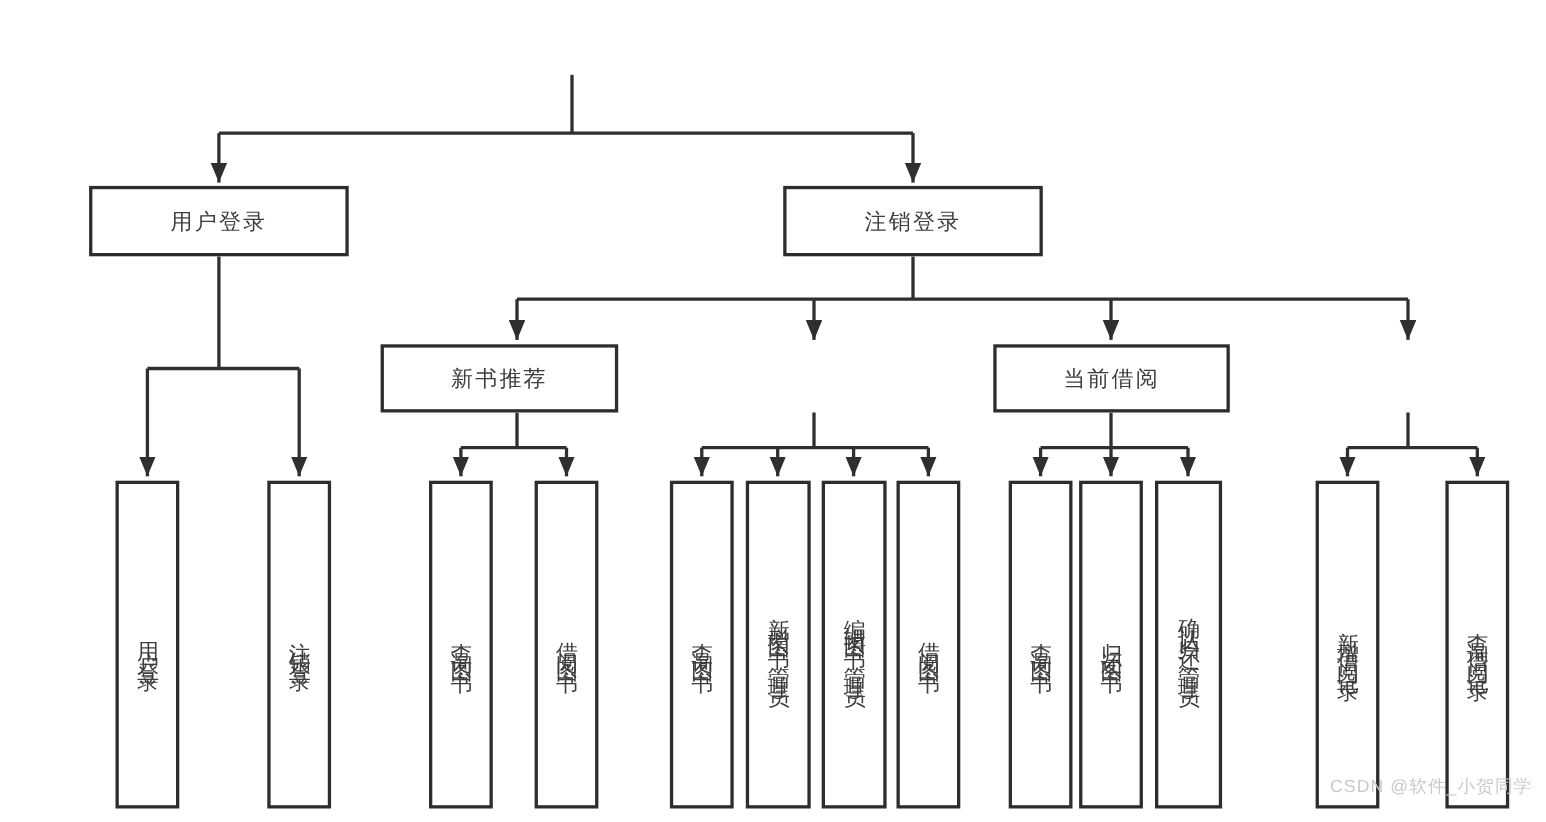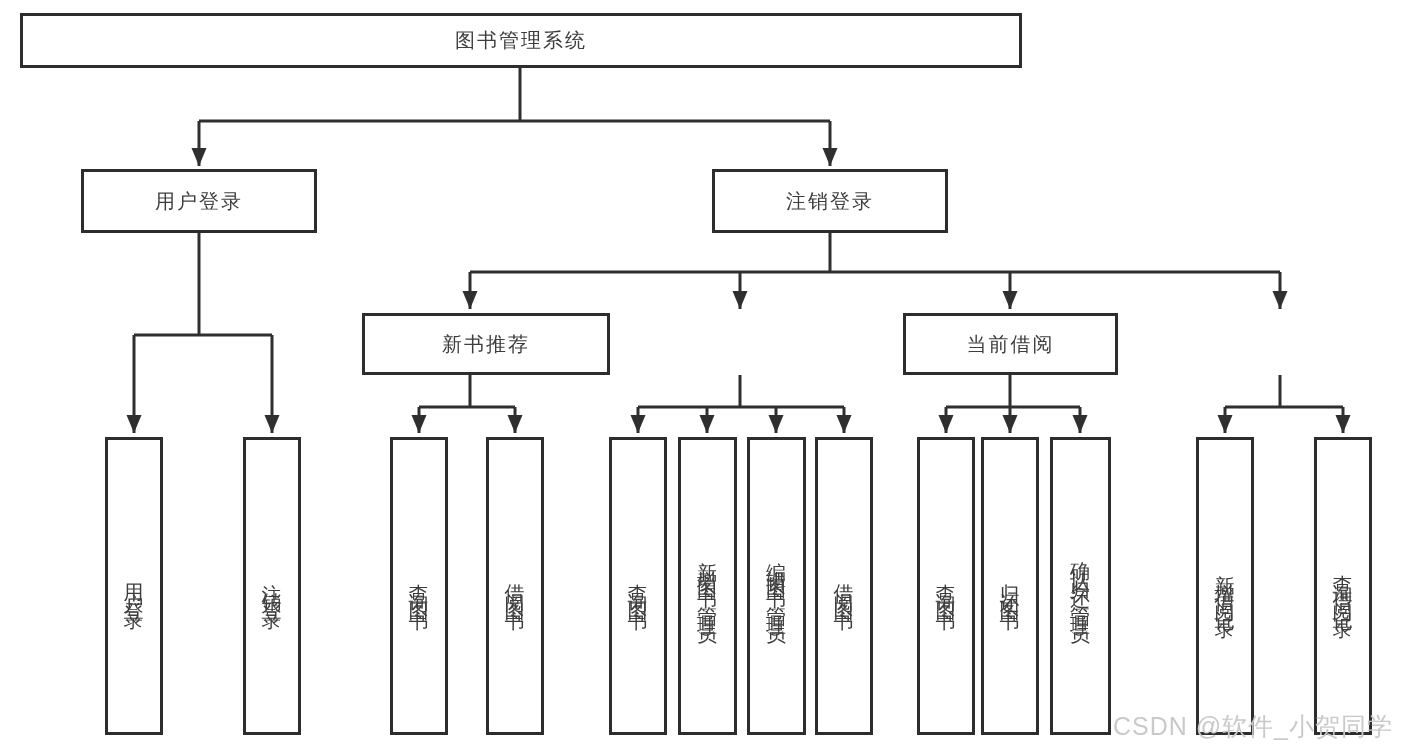--- a/index.html
+++ b/index.html
@@ -15,22 +15,22 @@
     border:3px solid var(--box-border,#2d2d2d);
     display:flex;align-items:center;justify-content:center;
     color:var(--text,#3d3d3d);
   }
   .hnode{font-size:20px;letter-spacing:2px;}
   .leaf .vtext{
     writing-mode:vertical-rl;text-orientation:mixed;
     font-size:20px;letter-spacing:9px;line-height:1.1;white-space:nowrap;
   }
   .watermark{
-    position:absolute;right:12px;bottom:4px;z-index:6;
-    font-size:25px;letter-spacing:1px;color:var(--watermark,#c9c9c9);
+    position:absolute;right:12px;bottom:21px;z-index:6;
+    font-size:16px;letter-spacing:1px;color:var(--watermark,#c9c9c9);
   }
 </style>
 </head>
 <body>
 
 <div class="canvas">
 
   <svg class="connectors" width="1405" height="747">
     <defs>
       <marker id="arw" markerUnits="userSpaceOnUse" markerWidth="22" markerHeight="18" refX="18" refY="7.5" orient="auto">
@@ -79,32 +79,29 @@
       <line x1="1080" y1="407" x2="1080" y2="433" marker-end="url(#arw)"></line>
     </g>
     <g>
       <line x1="1280" y1="375" x2="1280" y2="407"></line>
       <line x1="1225" y1="407" x2="1343" y2="407"></line>
       <line x1="1225" y1="407" x2="1225" y2="433" marker-end="url(#arw)"></line>
       <line x1="1343" y1="407" x2="1343" y2="433" marker-end="url(#arw)"></line>
     </g>
   </svg>
 
-  <div class="node hnode" style="left:20px;top:13px;width:1002px;height:55px">
-    <span>图书管理系统</span>
-  </div>
 
   <div class="node hnode" style="left:81px;top:169px;width:236px;height:64px">
     <span>用户登录</span>
   </div>
   <div class="node hnode" style="left:712px;top:169px;width:236px;height:64px">
     <span>注销登录</span>
   </div>
 
-  <div class="node hnode" style="left:362px;top:313px;width:248px;height:62px">
+  <div class="node hnode" style="left:346px;top:313px;width:216px;height:62px">
     <span>新书推荐</span>
   </div>
   <div class="node hnode" style="left:903px;top:313px;width:215px;height:62px">
     <span>当前借阅</span>
   </div>
 
   <div class="node leaf" style="left:105px;top:437px;width:58px;height:298px">
     <span class="vtext">用户登录</span>
   </div>
   <div class="node leaf" style="left:243px;top:437px;width:58px;height:298px">

